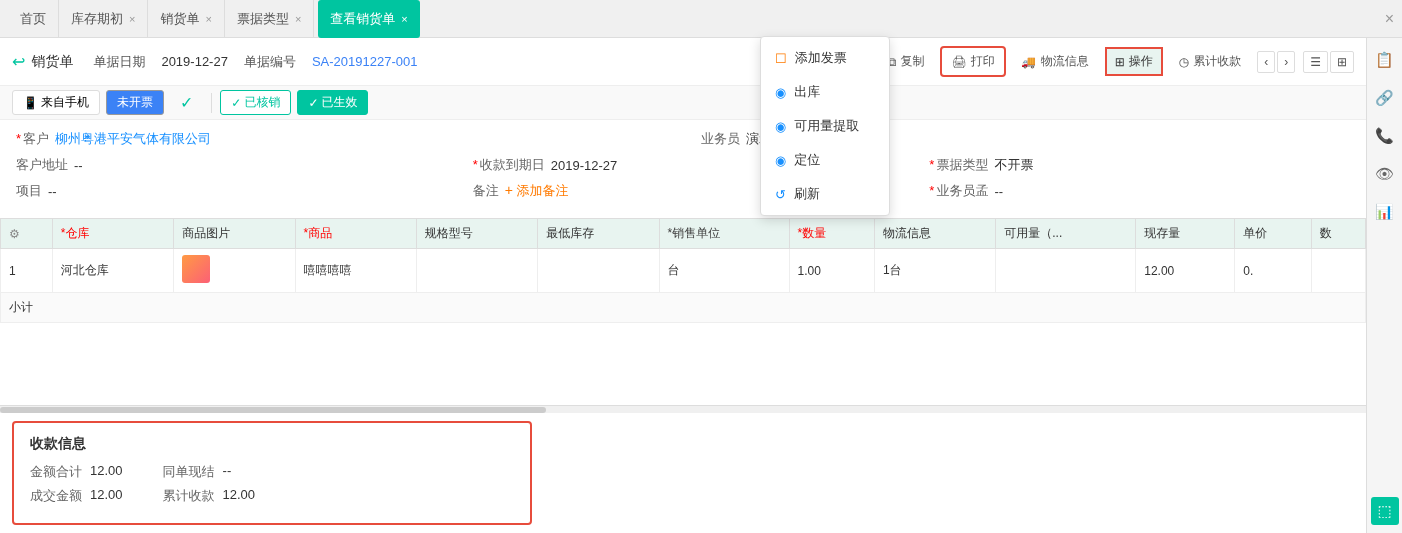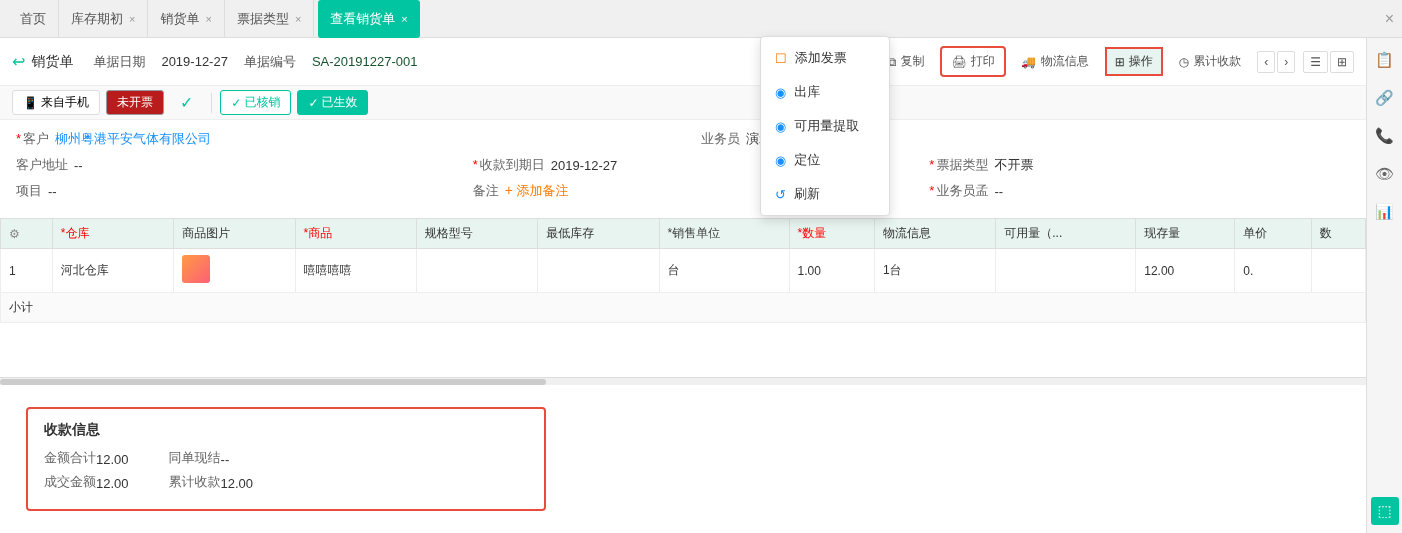--- a/index.html
+++ b/index.html
@@ -54,41 +54,41 @@
     .product-img { width: 28px; height: 28px; background: linear-gradient(135deg, #ff9a44 0%, #fc6076 100%); border-radius: 3px; display: inline-block; }
 
     
     .scrollbar-area { height: 8px; background: #f0f0f0; border-top: 1px solid #ddd; position: relative; }
     .scrollbar-thumb { position: absolute; left: 0; top: 1px; height: 6px; width: 40%; background: #ccc; border-radius: 3px; }
 
     
     .payment-section { padding: 12px 16px; border: 2px solid #e74c3c; border-radius: 4px; margin: 8px 12px; background: #fff; width: 520px; }
     .payment-title { font-weight: bold; font-size: 14px; margin-bottom: 10px; color: #333; }
     .payment-row { display: flex; gap: 40px; margin-bottom: 6px; font-size: 13px; }
-    .payment-item { display: flex; align-items: flex-end; }
+    .payment-item { display: flex; align-items: flex-start; gap: 8px; }
     .payment-label { color: #666; }
     .payment-value { color: #333; }
     .payment-value.red { color: #e74c3c; }
 
     
     .right-sidebar { position: absolute; right: 0; top: 38px; width: 36px; background: #f5f5f5; border-left: 1px solid #ddd; display: flex; flex-direction: column; align-items: center; padding: 8px 0; gap: 10px; height: calc(533px - 38px); }
     .sidebar-icon-btn { width: 28px; height: 28px; display: flex; align-items: center; justify-content: center; cursor: pointer; color: #666; font-size: 15px; border-radius: 3px; }
     .sidebar-icon-btn.green { background: #00c5a0; color: #fff; }
 
     
     .dropdown-menu { position: absolute; top: 36px; left: 760px; background: #fff; border: 1px solid #ddd; border-radius: 4px; box-shadow: 0 4px 12px rgba(0,0,0,0.15); z-index: 100; min-width: 130px; padding: 4px 0; }
     .dropdown-item { display: flex; align-items: center; gap: 8px; padding: 8px 14px; cursor: pointer; font-size: 13px; color: #333; }
     .dropdown-item .di-icon { font-size: 13px; }
     .dropdown-item .di-icon.blue { color: #1890ff; }
     .dropdown-item .di-icon.orange { color: #ff7a00; }
 
     
     .highlight-box { border: 2px solid #e74c3c; border-radius: 4px; padding: 1px; }
 
-    .bottom-area { display: flex; align-items: flex-start; gap: 12px; padding: 14px; }
+    .bottom-area { display: flex; align-items: flex-start; gap: 12px; padding: 0; }
 
     .nav-arrows { display: flex; gap: 2px; }
     .nav-arrow { padding: 3px 6px; cursor: pointer; color: #555; font-size: 12px; border: 1px solid #ddd; border-radius: 2px; background: #fff; }
 
     .view-toggle { display: flex; gap: 2px; }
     .view-btn { padding: 3px 6px; cursor: pointer; color: #555; font-size: 12px; border: 1px solid #ddd; border-radius: 2px; background: #fff; }
 
     .layout-wrapper { position: relative; width: 1402px; height: 533px; overflow: hidden; }
     .page-area { margin-right: 36px; }
   </style>
@@ -125,21 +125,21 @@
 
       <div class="doc-header">
         <div class="doc-title">
           <span class="doc-title-icon">↩</span>
           <span>销货单</span>
         </div>
         <div class="doc-meta">
           <span>单据日期</span>
           <span style="color:#333;font-weight:500;">2019-12-27</span>
           <span>单据编号</span>
-          <span style="color:#14532d;font-weight:500;">SA-20191227-001</span>
+          <span style="color:#3b82f6;font-weight:500;">SA-20191227-001</span>
         </div>
         <div class="doc-actions">
           <button class="action-btn">
             <span>+ 新增</span>
           </button>
           <button class="action-btn">
             <span>↗</span>
             <span>分享</span>
           </button>
           <button class="action-btn">
@@ -173,21 +173,21 @@
             <button class="view-btn">⊞</button>
           </div>
         </div>
       </div>
 
       <div class="toolbar-row">
         <button class="tool-btn">
           <span>📱</span>
           <span>来自手机</span>
         </button>
-        <button class="tool-btn" style="background:#b91c1c;color:#fff;border-color:#999;">
+        <button class="tool-btn" style="background:#3b82f6;color:#fff;border-color:#999;">
           <span>未开票</span>
         </button>
         <button class="tool-btn" style="border:none;color:#00c5a0;background:none;font-size:16px;">✓</button>
         <div class="separator"></div>
         <button class="tool-btn green-outline">
           <span>✓</span>
           <span>已核销</span>
         </button>
         <button class="tool-btn green-solid">
           <span>✓</span>

